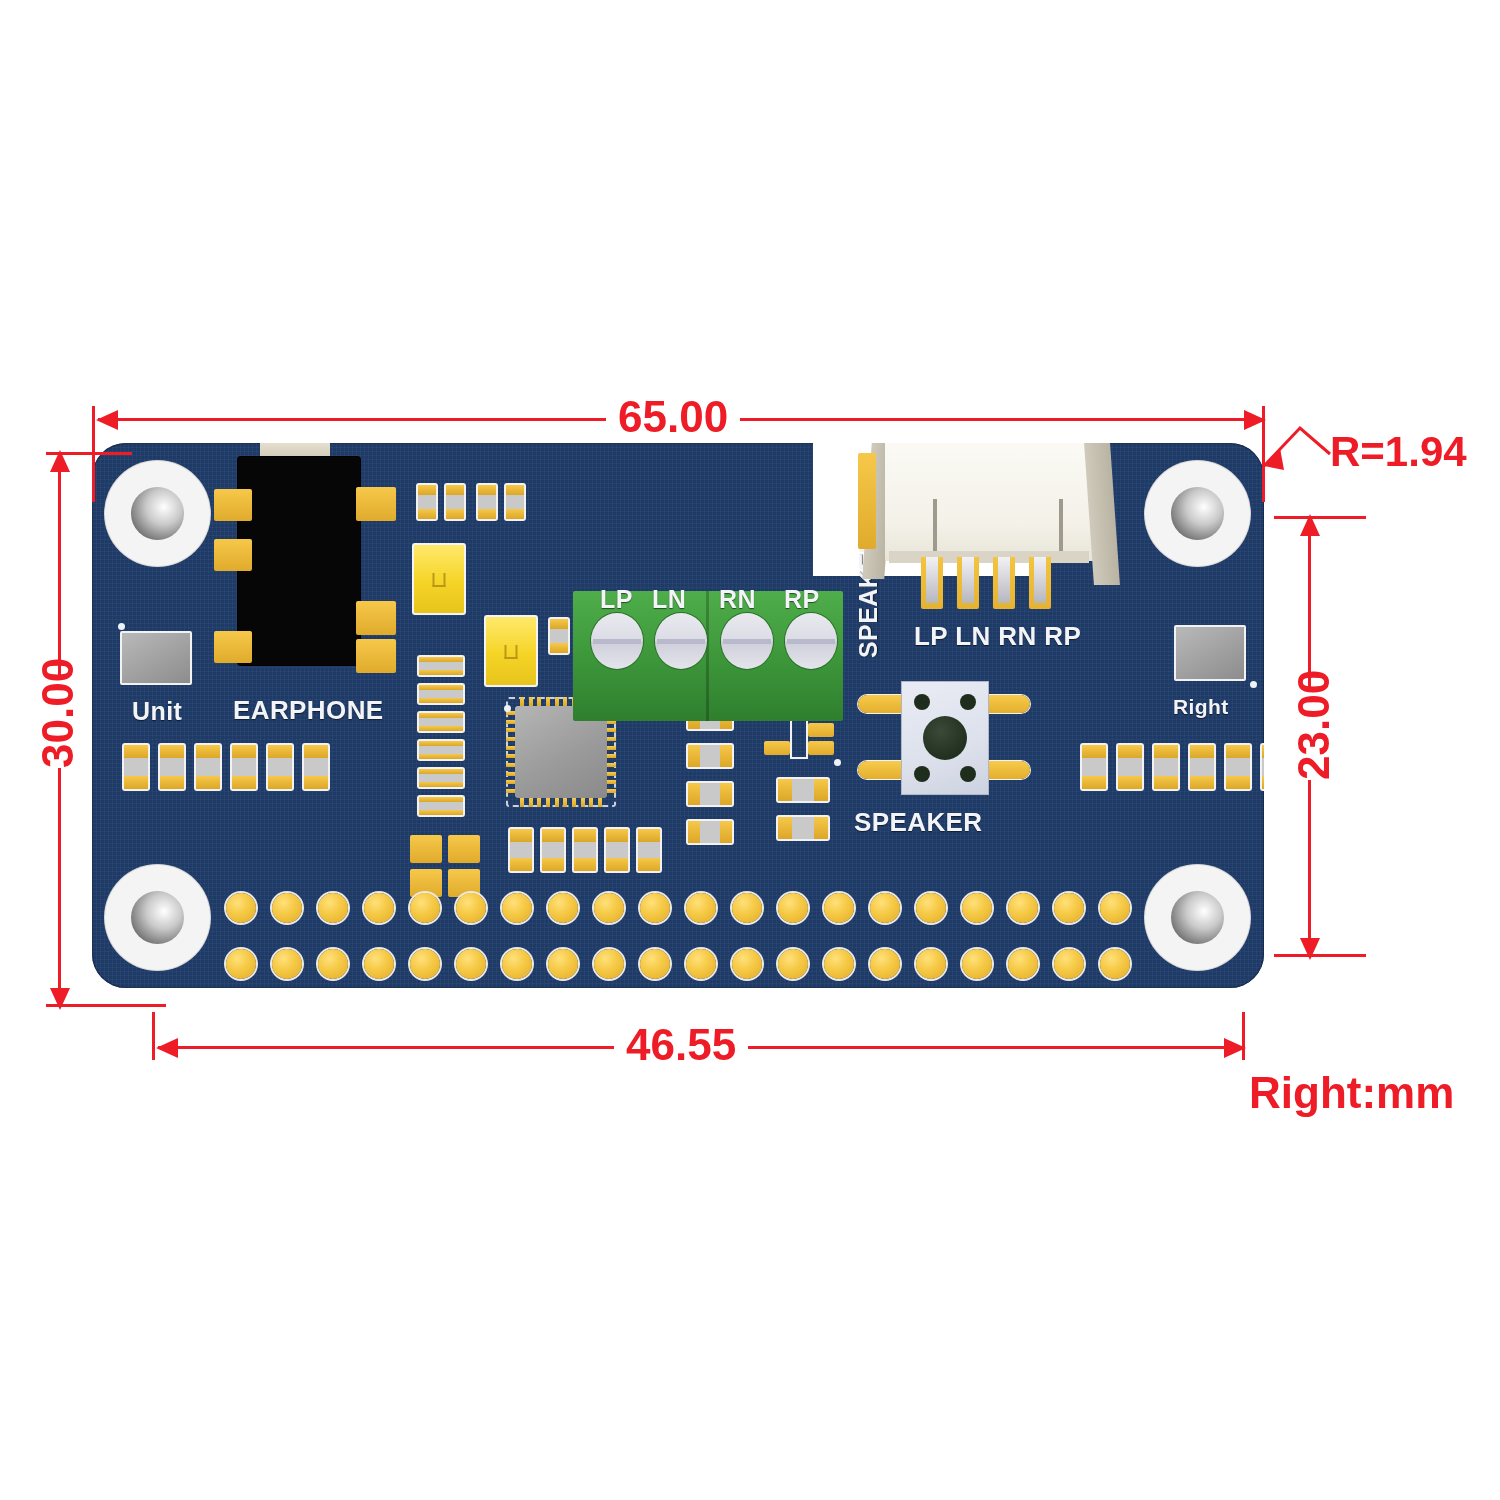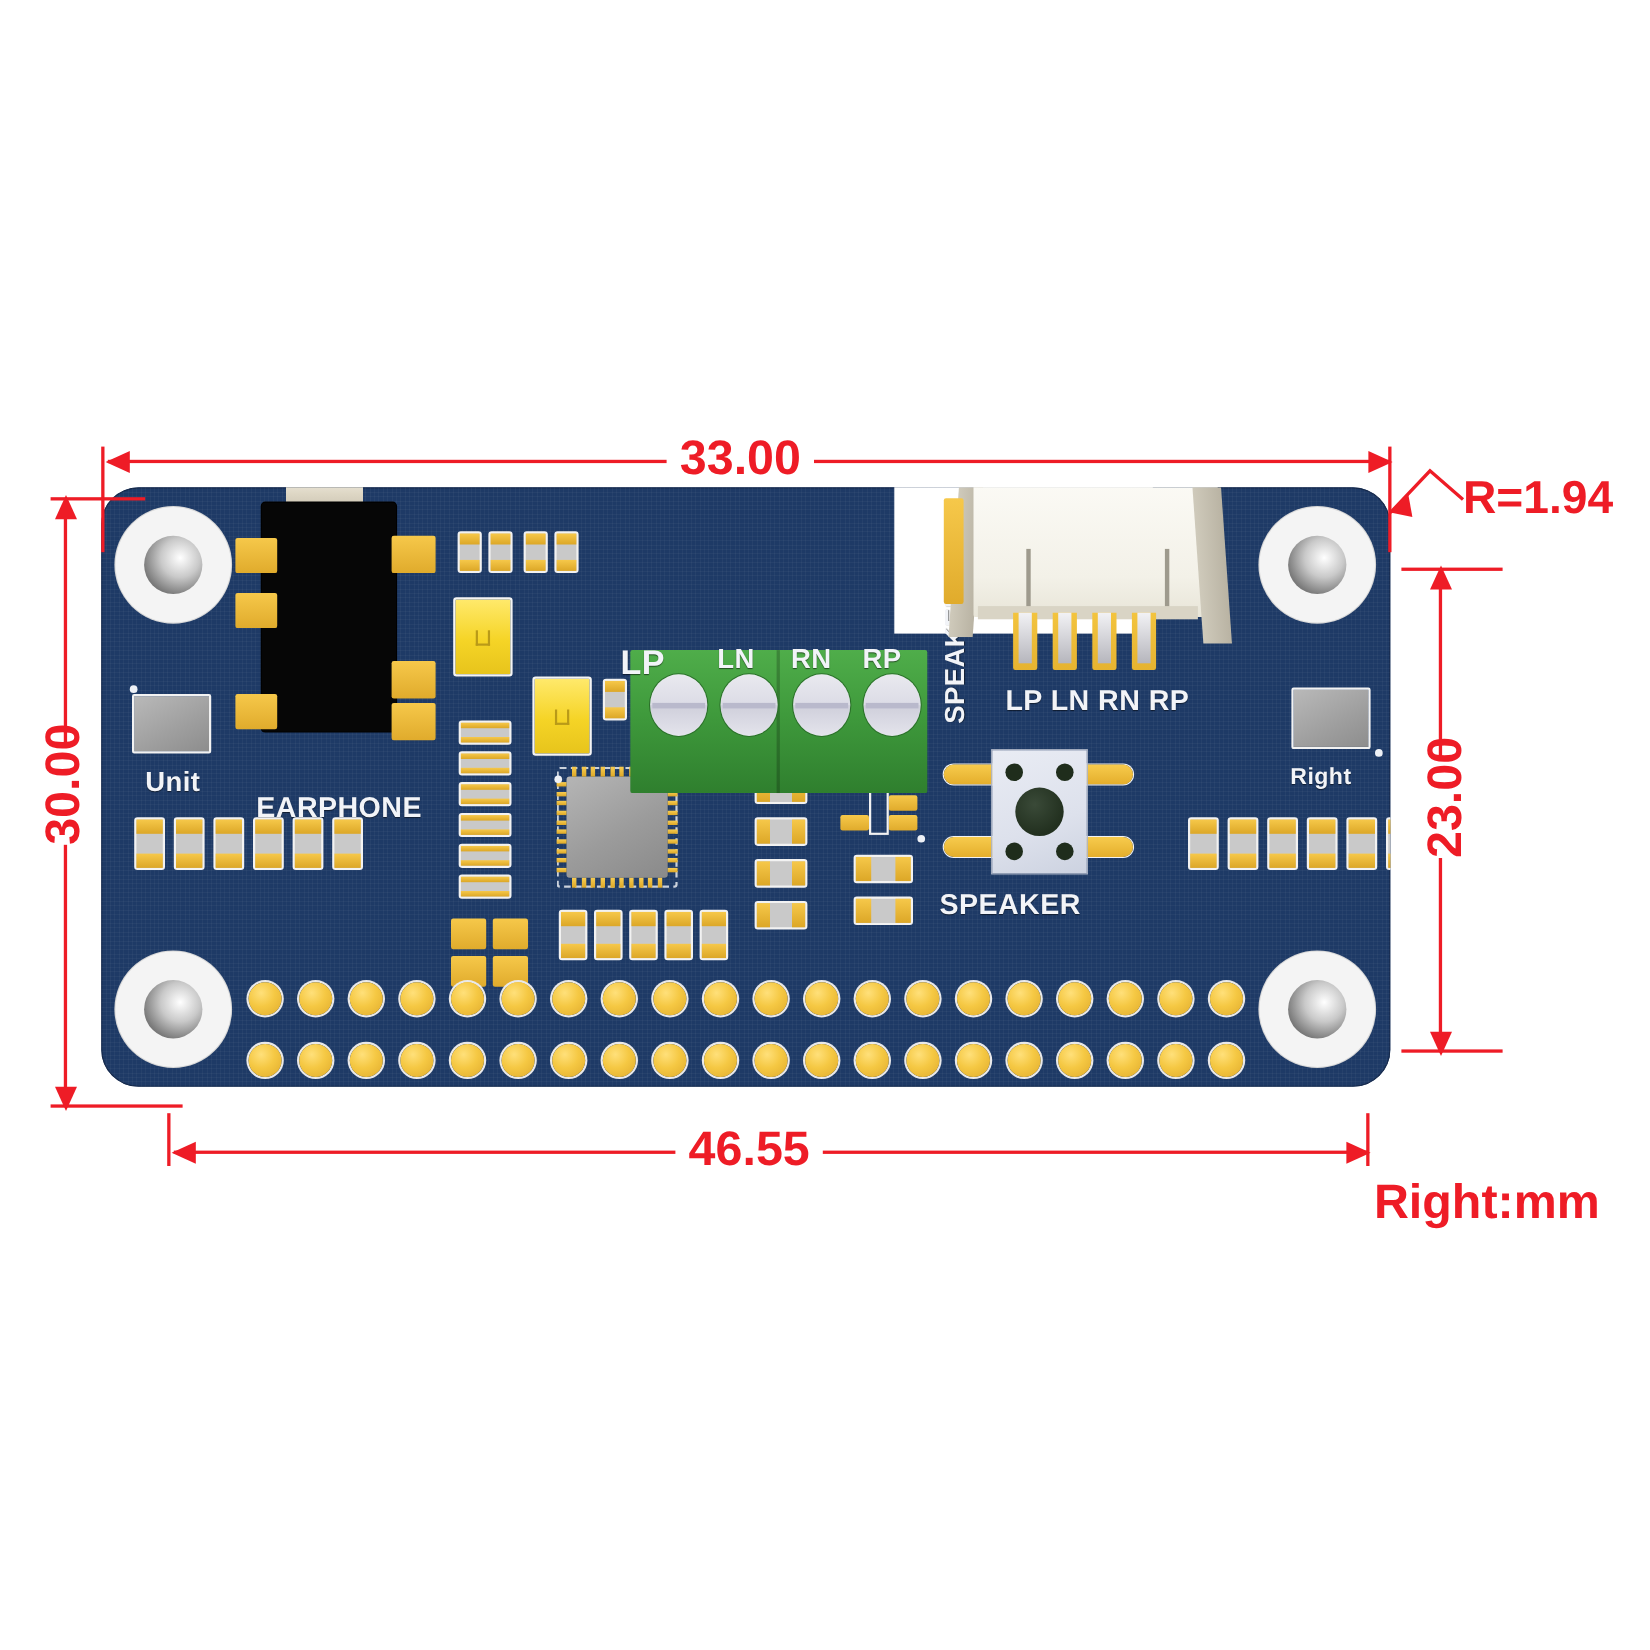--- a/index.html
+++ b/index.html
@@ -258,21 +258,21 @@
     <div class="part gpad" style="left:264px; top:196px; width:40px; height:34px;"></div>
 
     <div class="dot" style="left:26px; top:180px;"></div>
     <div class="part ic-grey" style="left:28px; top:188px; width:72px; height:54px;"></div>
     <div class="silk" style="left:40px; top:254px; font-size:25px;">Unit</div>
 
     <div class="part ic-grey" style="left:1082px; top:182px; width:72px; height:56px;"></div>
     <div class="dot" style="left:1158px; top:238px;"></div>
     <div class="silk" style="left:1081px; top:252px; font-size:21px;">Right</div>
 
-    <div class="silk" style="left:141px; top:252px; font-size:26px;margin-top:24px;">EARPHONE</div>
+    <div class="silk" style="left:141px; top:252px; font-size:26px;">EARPHONE</div>
 
     <div class="part res" style="left:324px; top:40px; width:22px; height:38px;">
         <i></i>
         <i></i>
       </div>
     <div class="part res" style="left:352px; top:40px; width:22px; height:38px;">
         <i></i>
         <i></i>
       </div>
     <div class="part res" style="left:384px; top:40px; width:22px; height:38px;">
@@ -438,21 +438,21 @@
         <i></i>
       </div>
 
     <div class="part term" style="left:481px; top:4px; width:270px; height:130px;">
       <div class="seam" style="left:133px;"></div>
       <div class="screw" style="left:18px;"></div>
       <div class="screw" style="left:82px;"></div>
       <div class="screw" style="left:148px;"></div>
       <div class="screw" style="left:212px;"></div>
     </div>
-    <div class="silk" style="left:472px; top:142px; font-size:31px;">LP</div>
+    <div class="silk" style="left:508px; top:142px; font-size:25px;">LP</div>
     <div class="silk" style="left:560px; top:142px; font-size:25px;">LN</div>
     <div class="silk" style="left:627px; top:142px; font-size:25px;">RN</div>
     <div class="silk" style="left:692px; top:142px; font-size:25px;">RP</div>
 
     <div class="silk vert" style="left:762px; top:215px; font-size:25px;">SPEAKER</div>
 
     <div class="part" style="left:775px; top:-4px; width:250px; height:150px;">
       <div class="jst-wall" style="left:0px; top:4px; width:22px; height:136px; transform: skewX(-4deg);"></div>
       <div class="jst" style="position:absolute; left:18px; top:0; width:222px; height:122px;"></div>
       <div class="jst-slot" style="left:66px; top:60px; height:62px;"></div>
@@ -578,21 +578,21 @@
       </div>
 
   </div>
 
   <div class="dim">
     <div class="dline v" style="left:92px; top:406px; height:96px;"></div>
     <div class="dline v" style="left:1262px; top:406px; height:96px;"></div>
     <div class="dline h" style="left:98px; top:418px; width:1166px;"></div>
     <div class="arrow left" style="left:96px;   top:410px;"></div>
     <div class="arrow right" style="left:1244px; top:410px;"></div>
-    <div class="dtext" style="left:606px; top:395px; font-size:44px; padding:0 12px;">33.00</div>
+    <div class="dtext" style="left:606px; top:395px; font-size:44px; padding:0 12px;">65.00</div>
   </div>
 
   <div class="dim">
     <div class="dline h" style="left:46px; top:452px; width:86px;"></div>
     <div class="dline h" style="left:46px; top:1004px; width:120px;"></div>
     <div class="dline v" style="left:58px; top:458px; height:548px;"></div>
     <div class="arrow up" style="left:50px; top:450px;"></div>
     <div class="arrow down" style="left:50px; top:988px;"></div>
     <div class="dtext rot" style="left:12px; top:700px; width:92px; text-align:center; font-size:44px; transform:rotate(-90deg);">30.00</div>
   </div>

